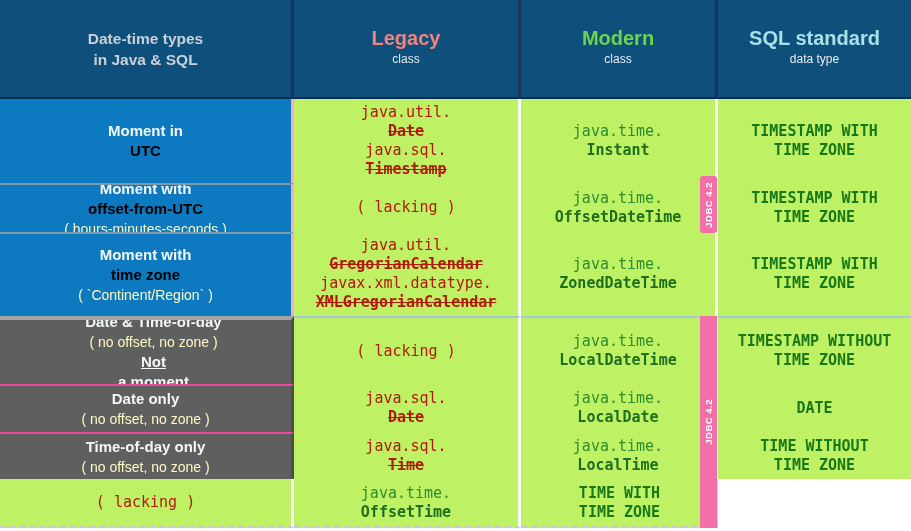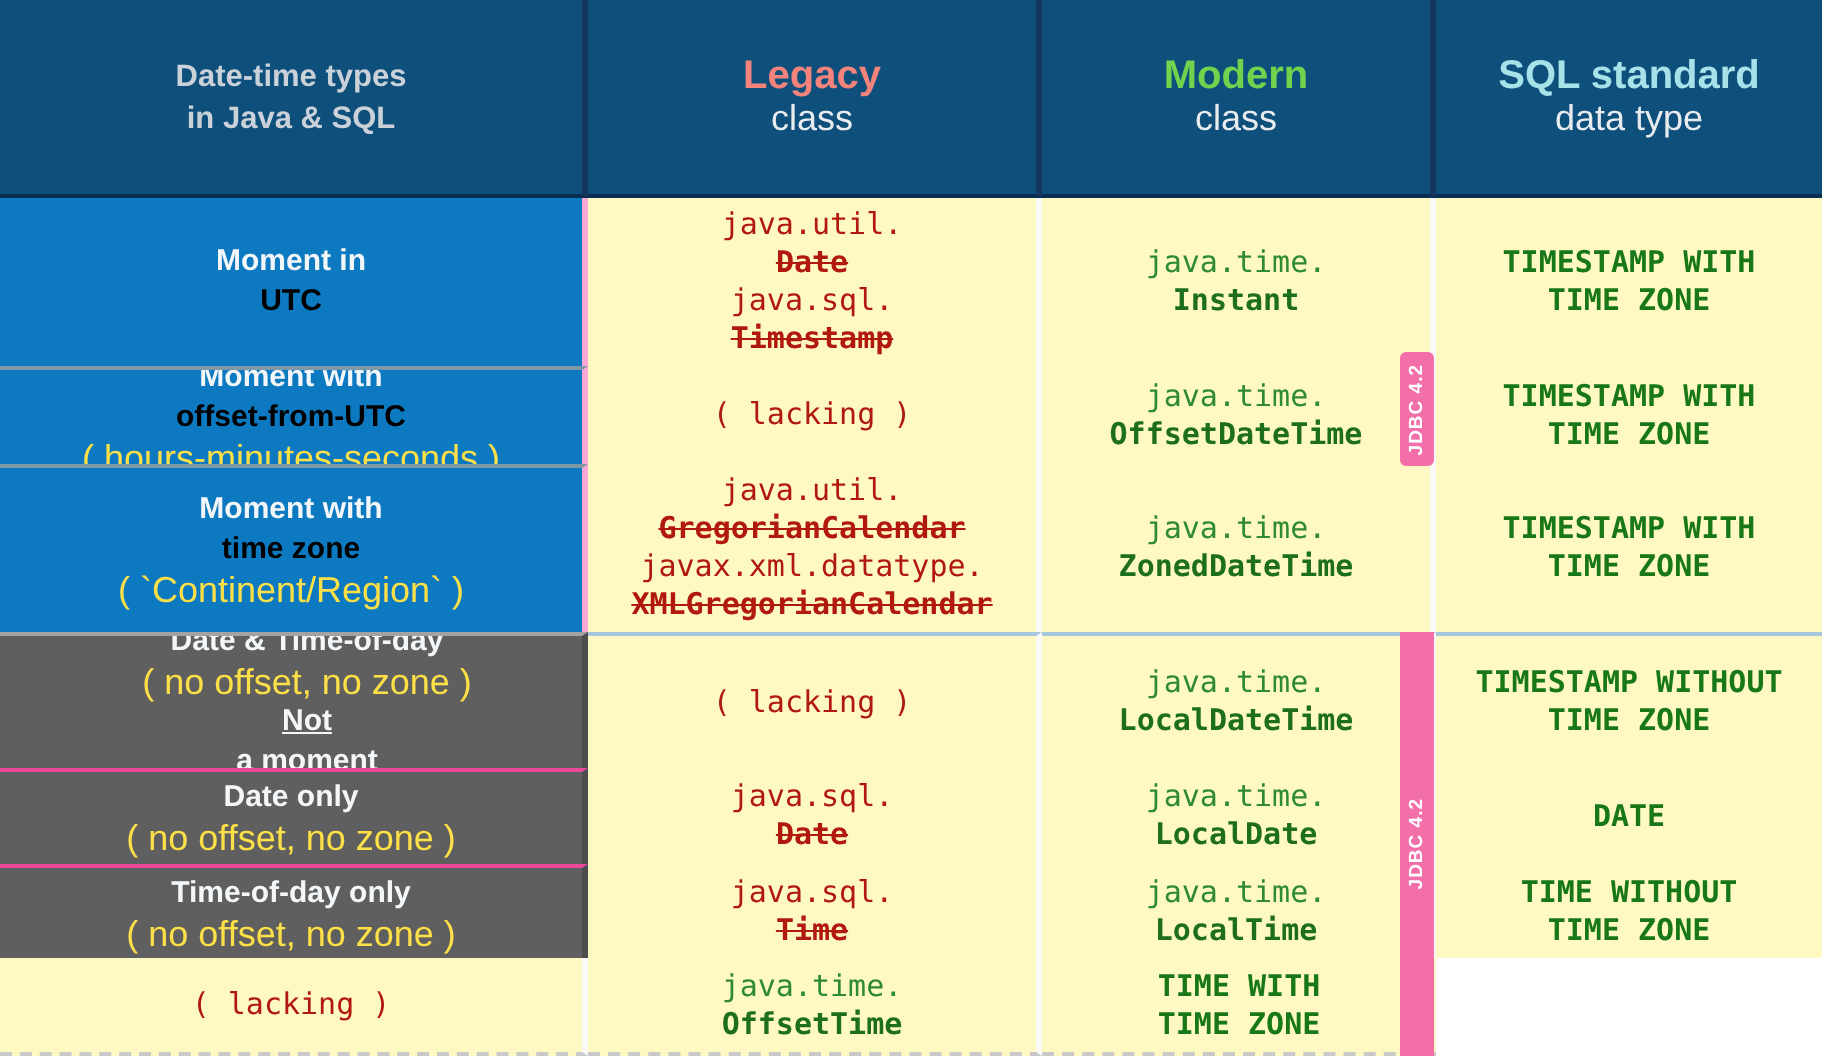--- a/index.html
+++ b/index.html
@@ -16,44 +16,44 @@
     display:flex;flex-direction:column;
     align-items:center;justify-content:center;
     text-align:center;
     overflow:hidden;
   }
   
   .hdr{background:#0e4f7c;border-right:3px solid #16355f;border-bottom:2px solid #0a2d52;}
   .hdr.last{border-right:none;}
   .h-title{color:#cad1d8;font-weight:bold;font-size:15.5px;line-height:21px;}
   .hline1{font-weight:bold;font-size:20px;line-height:21px;}
-  .hline2{color:#e8ecef;font-size:18px;line-height:20px;}
+  .hline2{color:#e8ecef;font-size:12px;line-height:20px;}
   .accent-legacy{color:#f4837b;}
   .accent-modern{color:#70d24d;}
   .accent-sql{color:#a7e2e9;}
   
   .c1{color:#f4f7f9;font-size:15px;line-height:20px;}
   .c1.blue{background:#0d79c0;border-right:3px solid #f9a8d4;}
   .c1.gray{background:#5f5f5f;border-right:3px solid #4d4d4d;}
   .c1.rt-blue{border-top:2px solid #7f98a8;}
   .c1.rt-gray{border-top:2px solid #ec4899;}
   .c1 .b{font-weight:bold;}
   .c1 .gold{color:#000000;}
   .c1 .u{text-decoration:underline;}
-  .c1 .sub{font-weight:normal;font-size:18px;color:#fde047;}
-  
-  .code{background:#fef9c3;font-family:"DejaVu Sans Mono","Liberation Mono",monospace;
+  .c1 .sub{font-weight:normal;font-size:14px;color:#fef9c3;}
+  
+  .code{background:#bef264;font-family:"DejaVu Sans Mono","Liberation Mono",monospace;
         font-size:15px;line-height:19px;border-right:3px solid #f9f9f8;}
   .legacy{color:#b2190e;}
   .legacy .strike{font-weight:bold;text-decoration:line-through;}
   .modern{color:#2e8b2e;}
   .modern .cls{font-weight:bold;color:#1d6f1d;}
   .sql{color:#187818;font-weight:bold;border-right:none;}
   .sectop{border-top:2px solid #a6c6e0;}
-  .sectop-gray{border-top:2px solid #a3a3a3;padding-left:16px;}
+  .sectop-gray{border-top:4px solid #a3a3a3;padding-left:16px;}
   .dash-bottom{border-bottom:2px dashed #c9c9c9;}
   
   .jdbc{
     position:absolute;left:700px;width:17px;background:#f26fa9;
     display:flex;align-items:center;justify-content:center;z-index:5;
   }
   .jdbc span{
     writing-mode:vertical-rl;transform:rotate(180deg);
     color:#ffffff;font-weight:bold;font-size:9.5px;letter-spacing:0.5px;
     font-family:"Liberation Sans",sans-serif;white-space:nowrap;

